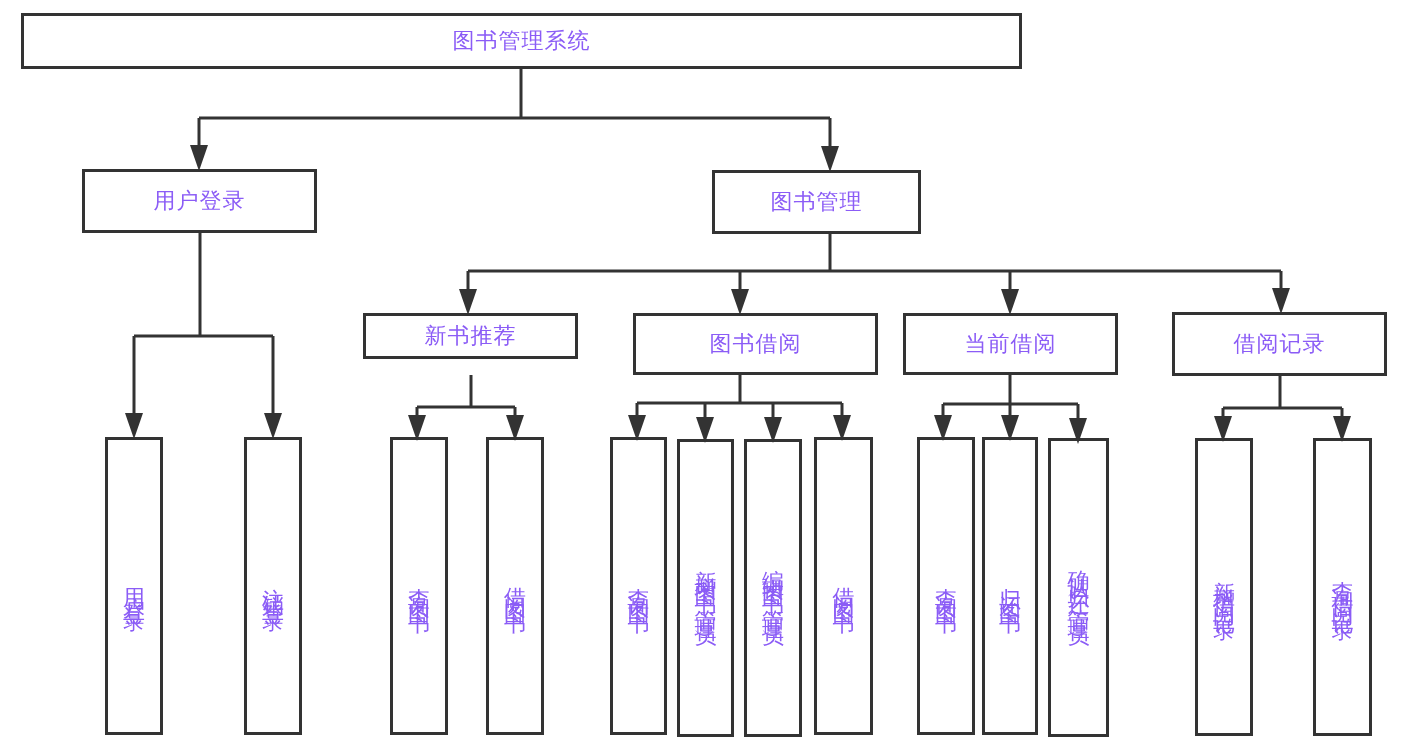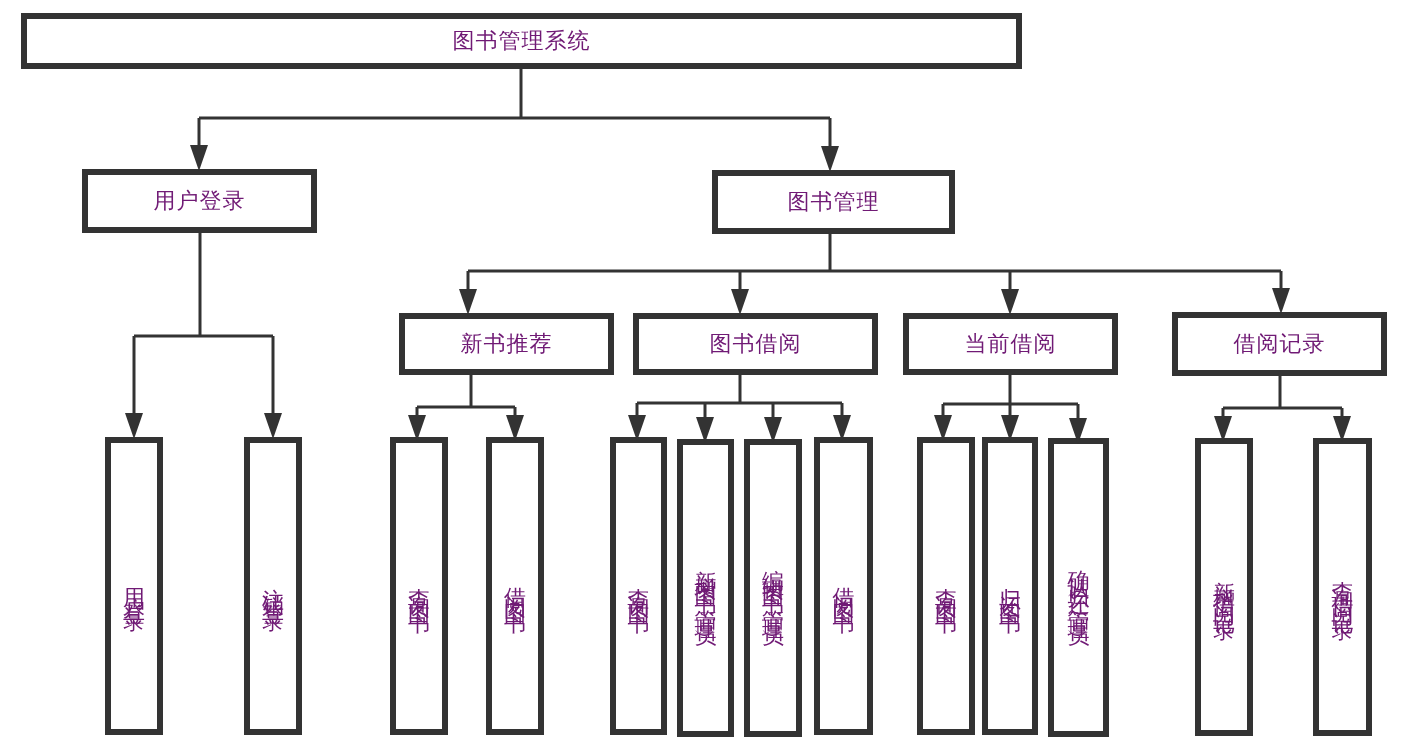--- a/index.html
+++ b/index.html
@@ -14,23 +14,23 @@
   .edges {
     position: absolute;
     left: 0; top: 0;
     width: 1405px; height: 747px;
     pointer-events: none;
     z-index: 3;
   }
   .node {
     position: absolute;
     box-sizing: border-box;
-    border: 6px solid #be185d;
+    border: 3px solid #be185d;
     background: #ffffff;
-    color: #701a75;
+    color: #8b5cf6;
     display: flex;
     align-items: center;
     justify-content: center;
     z-index: 2;
     font-size: 22px;
     letter-spacing: 1px;
   }
   .node span { display: block; }
   .node.v span {
     writing-mode: vertical-rl;
@@ -106,24 +106,24 @@
       <polygon points="1214,416 1232,416 1223,442" fill="#333333"></polygon>
       <line x1="1342" y1="408" x2="1342" y2="420" stroke="#333333" stroke-width="3"></line>
       <polygon points="1333,416 1351,416 1342,442" fill="#333333"></polygon>
     </svg>
 <div class="node" style="left: 21px; top: 13px; width: 1001px; height: 56px; border-color: rgb(51, 51, 51);">
       <span>图书管理系统</span>
     </div>
     <div class="node" style="left: 82px; top: 169px; width: 235px; height: 64px; border-color: rgb(51, 51, 51);">
       <span>用户登录</span>
     </div>
-    <div class="node" style="left: 712px; top: 170px; width: 243px; height: 64px; border-color: rgb(51, 51, 51);">
+    <div class="node" style="left: 712px; top: 170px; width: 209px; height: 64px; border-color: rgb(51, 51, 51);">
       <span>图书管理</span>
     </div>
-    <div class="node" style="left: 363px; top: 313px; width: 215px; height: 62px; border-color: rgb(51, 51, 51); margin-left: 36px;">
+    <div class="node" style="left: 363px; top: 313px; width: 215px; height: 46px; border-color: rgb(51, 51, 51);">
       <span>新书推荐</span>
     </div>
     <div class="node" style="left: 633px; top: 313px; width: 245px; height: 62px; border-color: rgb(51, 51, 51);">
       <span>图书借阅</span>
     </div>
     <div class="node" style="left: 903px; top: 313px; width: 215px; height: 62px; border-color: rgb(51, 51, 51);">
       <span>当前借阅</span>
     </div>
     <div class="node" style="left: 1172px; top: 312px; width: 215px; height: 64px; border-color: rgb(51, 51, 51);">
       <span>借阅记录</span>

